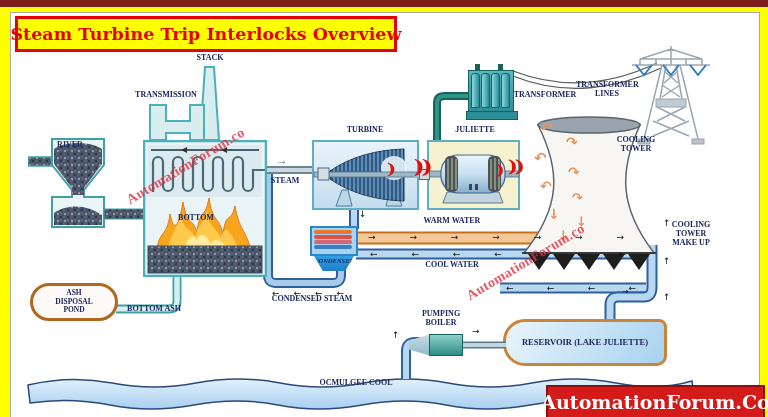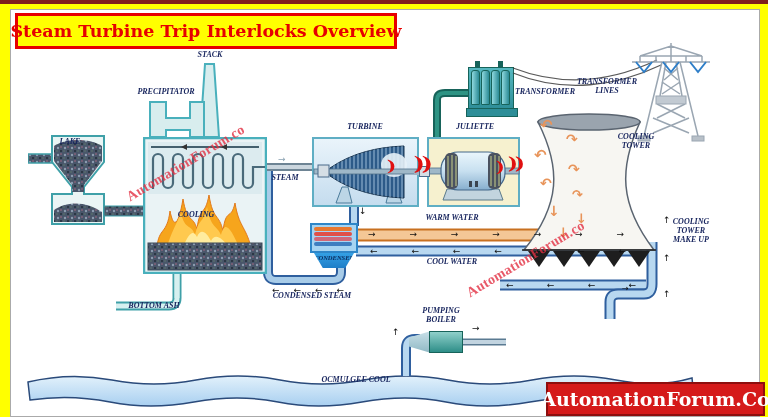--- a/index.html
+++ b/index.html
@@ -1,25 +1,25 @@
 <!DOCTYPE html>
 <html><head>
 <meta charset="utf-8">
 <style>
   html,body{margin:0;padding:0;background:#888;}
   #stage{position:relative;width:768px;height:417px;background:#FFFF00;overflow:hidden;
-         font-family:"Liberation Sans",sans-serif;border-top:4px solid #7f1d1d;box-sizing:border-box;}
+         font-family:"Liberation Sans",sans-serif;border-top:7px solid #7f1d1d;box-sizing:border-box;}
   #paper{position:absolute;left:10px;top:5px;width:748px;height:406px;background:#FFFFFF;
          border:1px solid #AAAAAA;z-index:0;}
   
   #title-box{position:absolute;left:15px;top:9px;width:376px;height:30px;background:#FFFF00;
              border:3px solid #E60000;z-index:9;display:flex;align-items:center;justify-content:center;}
   #title-box span{font-family:"DejaVu Serif",serif;font-weight:bold;font-size:17.5px;color:#E60000;white-space:nowrap;}
   
-  .lbl{position:absolute;z-index:6;font-family:"Liberation Serif",serif;font-style:italic;font-weight:bold;
+  .lbl{position:absolute;z-index:6;font-family:"Liberation Serif",serif;font-weight:bold;
        color:#1B2860;font-size:8px;line-height:1.12;text-align:center;pointer-events:none;}
   .svgabs{position:absolute;z-index:2;}
   .z1{z-index:1;} .z2{z-index:2;} .z3{z-index:3;}
   
   .arrow-row{position:absolute;display:flex;justify-content:space-between;z-index:5;
              font-family:"DejaVu Sans",sans-serif;font-size:9px;color:#111;line-height:1;pointer-events:none;}
   .arrow{position:absolute;z-index:5;font-family:"DejaVu Sans",sans-serif;font-size:9px;color:#111;line-height:1;pointer-events:none;}
   .oarrow{position:absolute;z-index:5;font-family:"DejaVu Sans",sans-serif;font-weight:bold;color:#E8945A;line-height:1;pointer-events:none;}
   .arc{position:absolute;z-index:5;font-family:"DejaVu Serif",serif;font-weight:bold;color:#E01010;
        transform:scaleX(1.35);line-height:1;pointer-events:none;}
@@ -236,20 +236,26 @@
     <div class="cbox"></div>
     <div class="coil" style="top:4px;background:#E87830"></div>
     <div class="coil" style="top:9px;background:#E05048"></div>
     <div class="coil" style="top:14px;background:#D06878"></div>
     <div class="coil" style="top:19px;background:#3E7EC0"></div>
     <div class="cfunnel">
       <span>CONDENSER</span>
     </div>
   </div>
 
+  <div id="reservoir">
+    <span class="lbl" style="position:static;font-size:8.5px;white-space:nowrap">RESERVOIR (LAKE JULIETTE)</span>
+  </div>
+  <div id="ash-pond">
+    <span class="lbl" style="position:static;width:52px;font-size:7.5px">ASH DISPOSAL POND</span>
+  </div>
 
   <svg class="svgabs z2" style="left:24px;top:364px" width="676" height="42" viewBox="0 0 676 42">
     <defs>
       <linearGradient id="rv" x1="0" y1="0" x2="0" y2="1">
         <stop offset="0" stop-color="#E2F1FB"></stop>
           <stop offset="1" stop-color="#A8CFF0"></stop>
       </linearGradient>
     </defs>
     <path d="M4,14 Q46,4 88,12 T172,12 T256,12 T340,12 T424,12 T508,12 T592,12 T668,10 L670,30 Q630,40 590,33 T506,34 T422,34 T338,34 T254,34 T170,34 T86,34 T6,32 Z" fill="url(#rv)" stroke="#2A4A7A" stroke-width="1.5"></path>
   </svg>
@@ -257,23 +263,23 @@
   <svg class="svgabs z3" style="left:390px;top:320px" width="130" height="70" viewBox="0 0 130 70">
     <path d="M16,52 V24 Q16,15 25,15 H30" fill="none" stroke="#2F5F9E" stroke-width="10" stroke-linejoin="round"></path>
     <path d="M16,52 V24 Q16,15 25,15 H30" fill="none" stroke="#B8D8F0" stroke-width="6" stroke-linejoin="round"></path>
     <path d="M72,18 H116" fill="none" stroke="#5A7A92" stroke-width="7"></path>
     <path d="M72,18 H116" fill="none" stroke="#C2D4E0" stroke-width="4"></path>
   </svg>
   <div id="pump-funnel"></div>
   <div id="pump-body"></div>
 
   <div class="lbl" style="left:180px;top:47px;width:60px">STACK</div>
-  <div class="lbl" style="left:124px;top:84px;width:84px">PRECIPITATOR</div>
-  <div class="lbl" style="left:40px;top:134px;width:60px">LAKE</div>
-  <div class="lbl" style="left:166px;top:207px;width:60px">COOLING</div>
+  <div class="lbl" style="left:124px;top:84px;width:84px">TRANSMISSION</div>
+  <div class="lbl" style="left:40px;top:134px;width:60px">RIVER</div>
+  <div class="lbl" style="left:166px;top:207px;width:60px">BOTTOM</div>
   <div class="lbl" style="left:262px;top:170px;width:46px">STEAM</div>
   <div class="lbl" style="left:330px;top:119px;width:70px">TURBINE</div>
   <div class="lbl" style="left:440px;top:119px;width:70px">JULIETTE</div>
   <div class="lbl" style="left:508px;top:84px;width:74px">TRANSFORMER</div>
   <div class="lbl" style="left:576px;top:74px;width:62px">TRANSFORMER LINES</div>
   <div class="lbl" style="left:614px;top:129px;width:44px">COOLING TOWER</div>
   <div class="lbl" style="left:412px;top:210px;width:80px">WARM WATER</div>
   <div class="lbl" style="left:412px;top:254px;width:80px">COOL WATER</div>
   <div class="lbl" style="left:262px;top:288px;width:100px">CONDENSED STEAM</div>
   <div class="lbl" style="left:116px;top:298px;width:76px">BOTTOM ASH</div>

